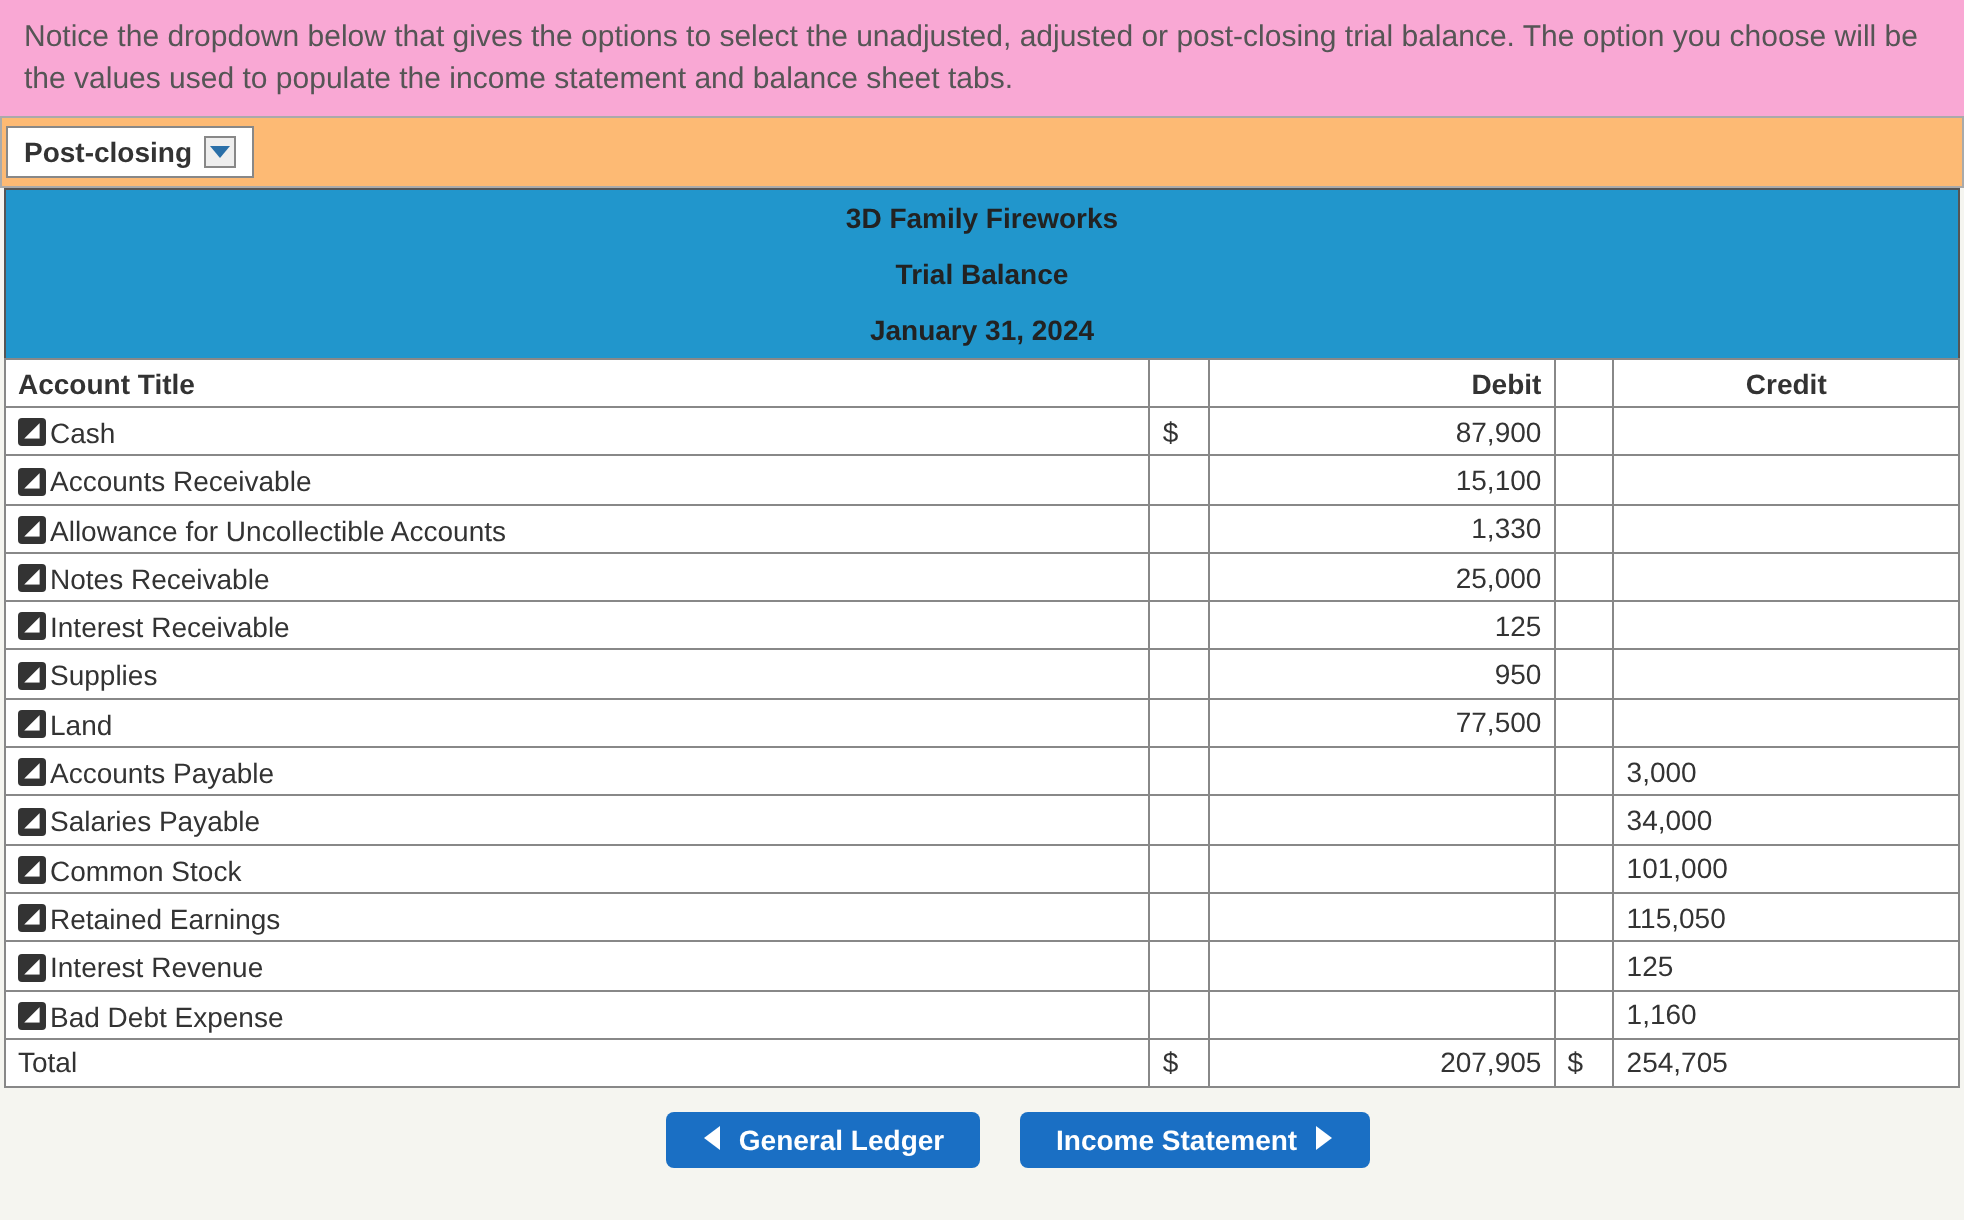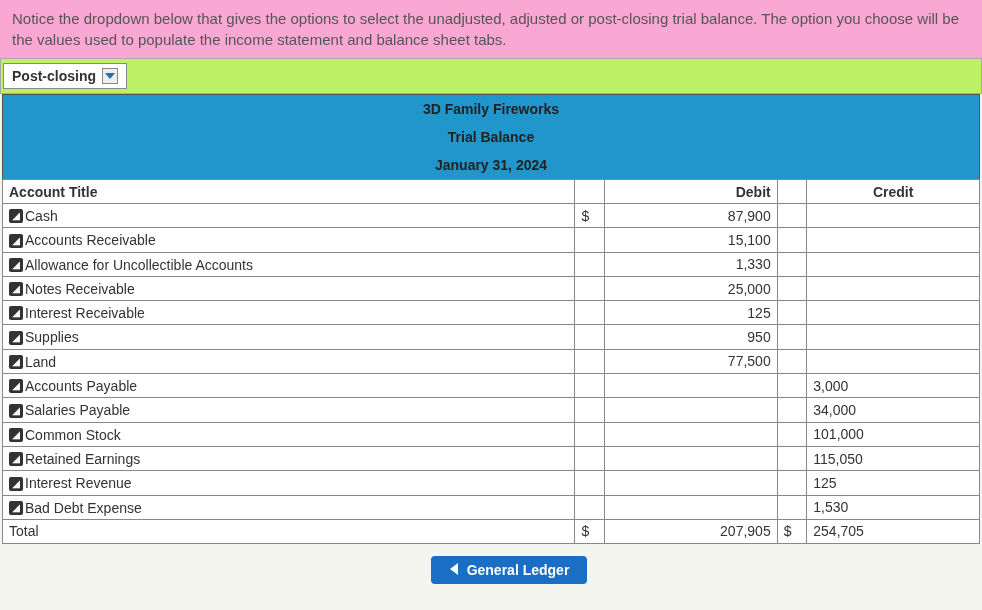--- a/index.html
+++ b/index.html
@@ -10,21 +10,21 @@
       font-size: 14px;
     }
     .instructions {
       background: #f9a8d4;
       padding: 8px 12px;
       font-size: 15px;
       color: #555;
       line-height: 1.4;
     }
     .dropdown-bar {
-      background: #bef264;
+      background: #fdba74;
       border: 1px solid #aaa;
       padding: 4px 0;
     }
     .dropdown {
       display: inline-flex;
       align-items: center;
       background: #fff;
       border: 1px solid #888;
       padding: 4px 8px;
       font-weight: bold;
@@ -226,21 +226,21 @@
           <td class="col-dollar"></td>
           <td class="col-debit"></td>
           <td class="col-dollar"></td>
           <td class="col-credit">125</td>
         </tr>
         <tr>
           <td class="col-title"><span class="acct-icon">◢</span><span class="acct-name">Bad Debt Expense</span></td>
           <td class="col-dollar"></td>
           <td class="col-debit"></td>
           <td class="col-dollar"></td>
-          <td class="col-credit">1,530</td>
+          <td class="col-credit">1,160</td>
         </tr>
       </tbody>
     <tfoot>
       <tr>
         <td class="col-title">Total</td>
         <td class="col-dollar">$</td>
         <td class="col-debit">207,905</td>
         <td class="col-dollar">$</td>
         <td class="col-credit">254,705</td>
       </tr>
@@ -250,13 +250,21 @@
 
 <div class="nav-tabs">
   <span class="nav-btn">
     <span class="chev-left">
       <svg viewBox="0 0 8 12">
           <path d="M8 0 L0 6 L8 12 Z" fill="#fff"></path>
         </svg>
     </span>
     <span>General Ledger</span>
   </span>
+  <span class="nav-btn">
+    <span>Income Statement</span>
+    <span class="chev-right">
+      <svg viewBox="0 0 8 12">
+          <path d="M0 0 L8 6 L0 12 Z" fill="#fff"></path>
+        </svg>
+    </span>
+  </span>
 </div>
 
 </body></html>

